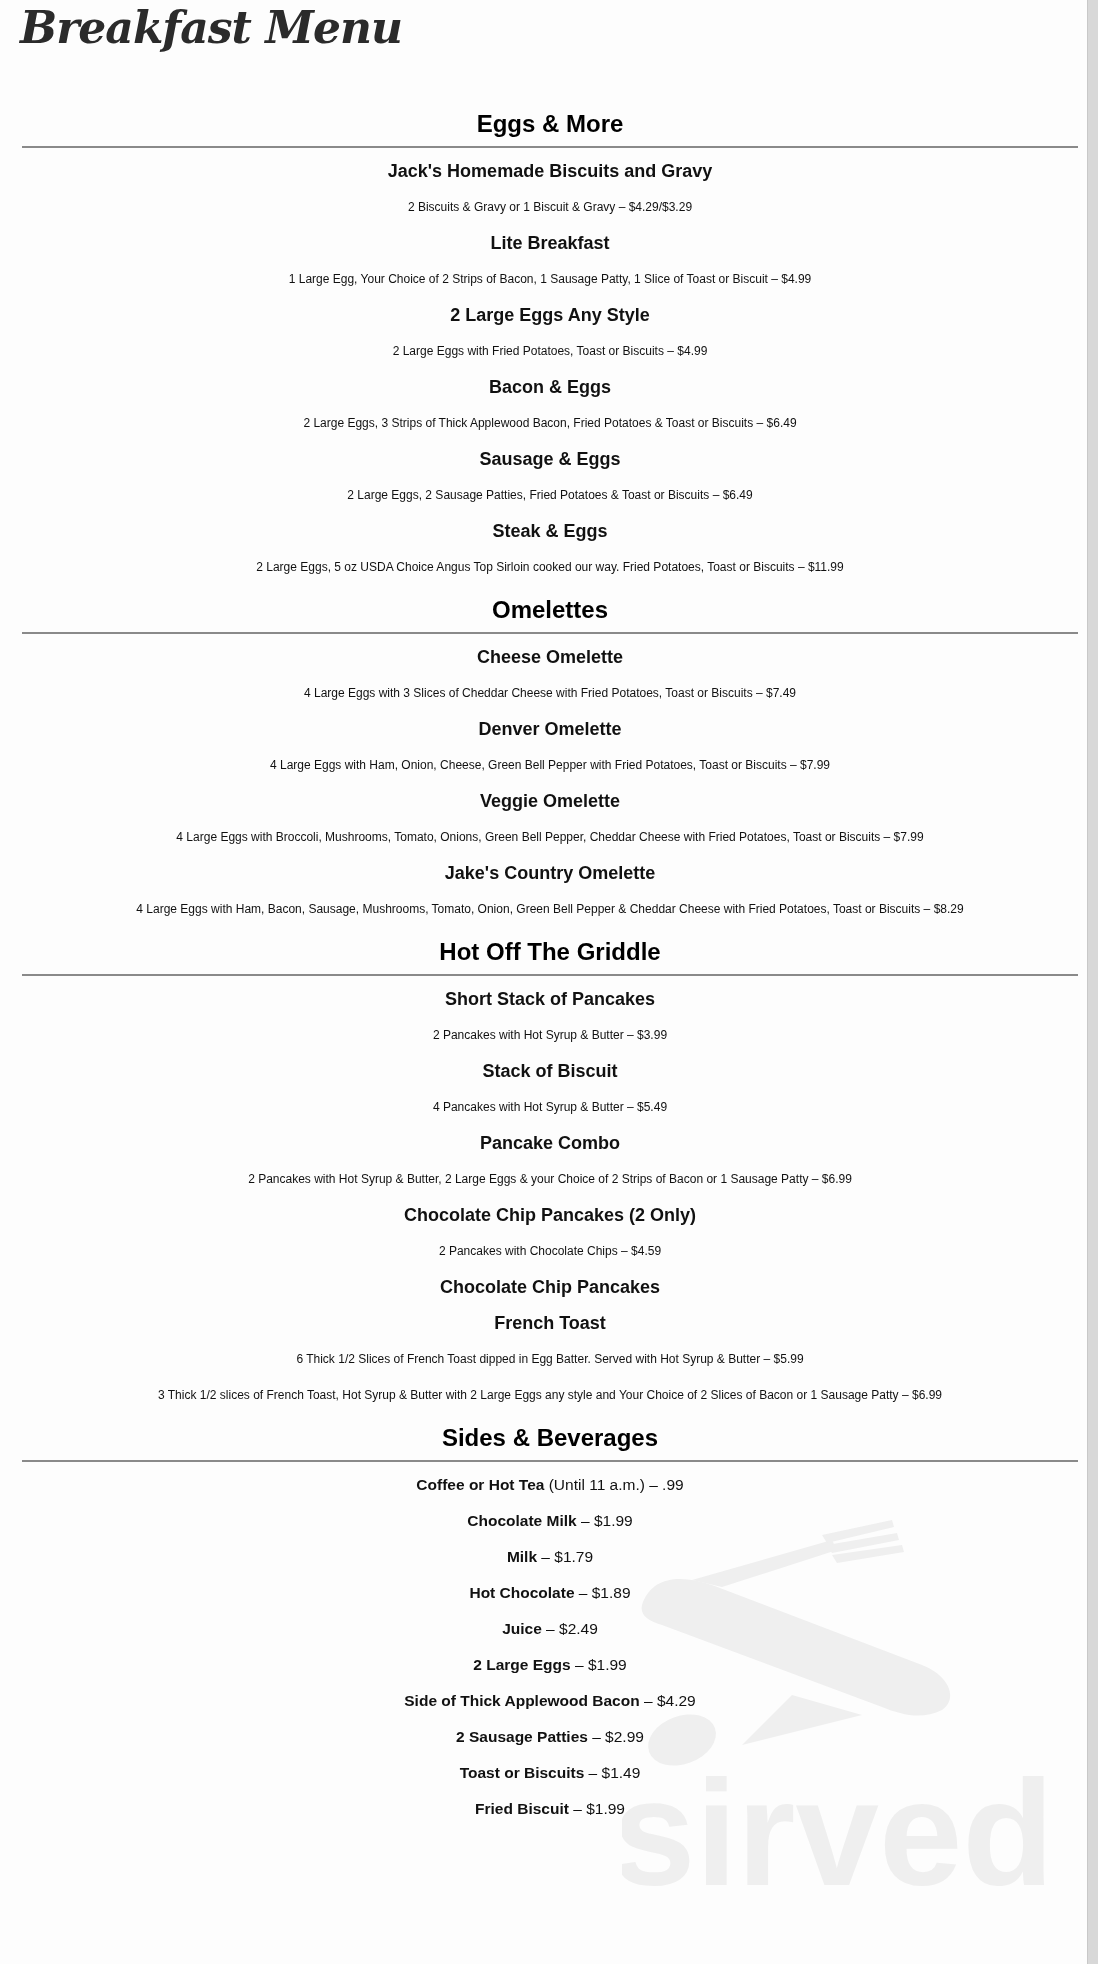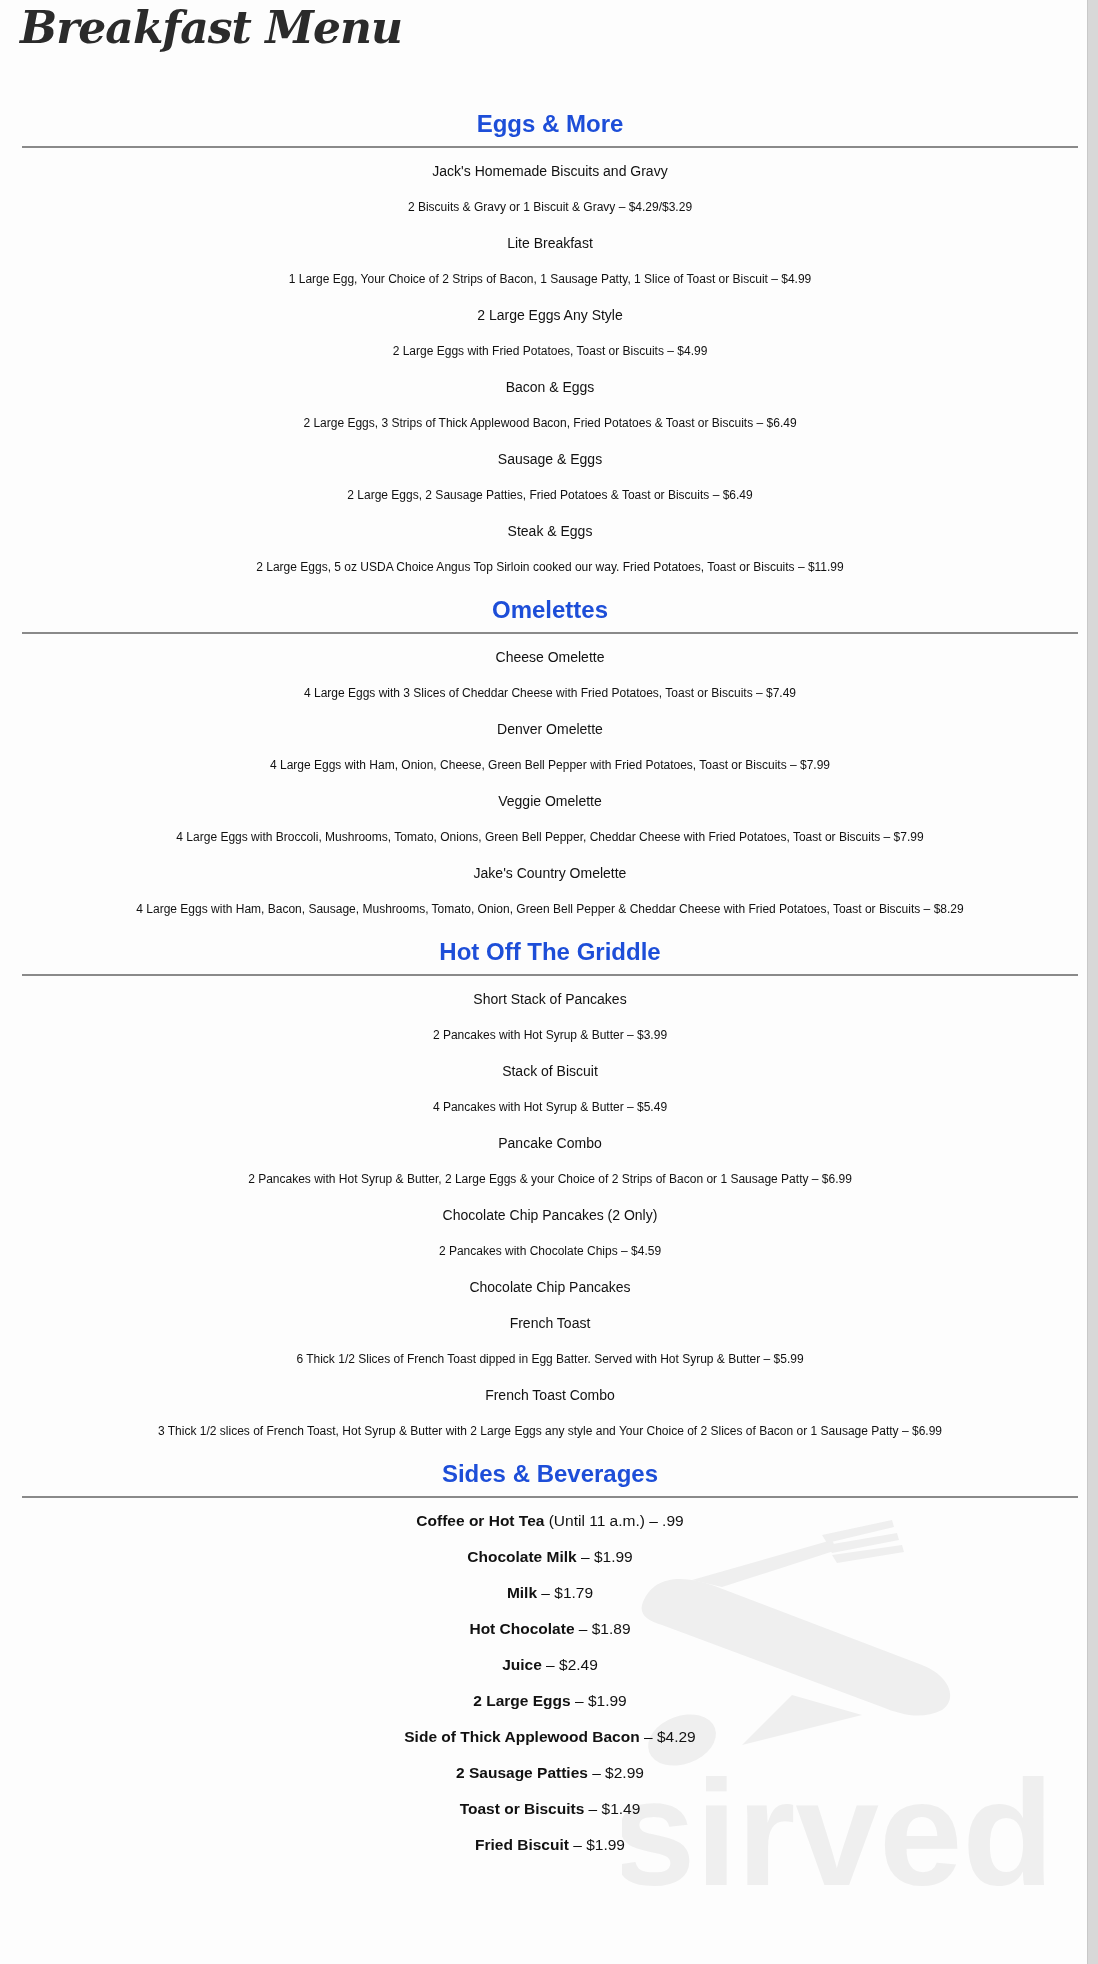--- a/index.html
+++ b/index.html
@@ -14,27 +14,27 @@
     background: #d8d8d8; border-left: 1px solid #c8c8c8;
   }
   .menu-title {
     position: absolute; left: 8px; top: 2px; margin: 0;
     font-family: "DejaVu Serif", serif; font-style: italic; font-weight: bold;
     font-size: 44px; color: #2b2b2b; letter-spacing: -1px;
   }
   .content { position: absolute; left: 10px; top: 100px; width: 1056px; }
   .section { text-align: center; }
   .section h2 {
-    margin: 0; font-size: 24px; font-weight: bold; color: #1d4ed8;
+    margin: 0; font-size: 24px; font-weight: bold; color: #000000;
     line-height: 32px; height: 32px;
   }
   .section hr {
     border: 0; border-top: 2px solid #8a8a8a; margin: 6px 0 14px 0; height: 0;
   }
-  .item-name { font-weight: normal; font-size: 14px; line-height: 18px; margin: 0 0 18px 0; }
+  .item-name { font-weight: bold; font-size: 18px; line-height: 18px; margin: 0 0 18px 0; }
   .item-desc { font-size: 12px; line-height: 18px; margin: 0 0 18px 0; }
   .side-line { font-size: 15.5px; line-height: 18px; margin: 0 0 18px 0; }
   .side-line b { font-weight: bold; }
   #sec-eggs { margin-top: 8px; }
   #sec-omelettes { margin-top: 16px; }
   #sec-griddle { margin-top: 16px; }
   #sec-sides { margin-top: 16px; }
   .watermark { position: absolute; left: 610px; top: 1515px; width: 450px; height: 380px; pointer-events: none; }
 </style>
 </head>
@@ -93,21 +93,20 @@
       <p class="item-desc">2 Pancakes with Hot Syrup &amp; Butter – $3.99</p>
       <p class="item-name">Stack of Biscuit</p>
       <p class="item-desc">4 Pancakes with Hot Syrup &amp; Butter – $5.49</p>
       <p class="item-name">Pancake Combo</p>
       <p class="item-desc">2 Pancakes with Hot Syrup &amp; Butter, 2 Large Eggs &amp; your Choice of 2 Strips of Bacon or 1 Sausage Patty – $6.99</p>
       <p class="item-name">Chocolate Chip Pancakes (2 Only)</p>
       <p class="item-desc">2 Pancakes with Chocolate Chips – $4.59</p>
       <p class="item-name">Chocolate Chip Pancakes</p>
       <p class="item-name">French Toast</p>
       <p class="item-desc">6 Thick 1/2 Slices of French Toast dipped in Egg Batter. Served with Hot Syrup &amp; Butter – $5.99</p>
-      <p class="item-name">French Toast Combo</p>
       <p class="item-desc">3 Thick 1/2 slices of French Toast, Hot Syrup &amp; Butter with 2 Large Eggs any style and Your Choice of 2 Slices of Bacon or 1 Sausage Patty – $6.99</p>
     </div>
 
     <div class="section" id="sec-sides">
       <h2>Sides &amp; Beverages</h2>
       <hr>
       <p class="side-line"><b>Coffee or Hot Tea</b><span> (Until 11 a.m.) – .99</span></p>
       <p class="side-line"><b>Chocolate Milk</b><span> – $1.99</span></p>
       <p class="side-line"><b>Milk</b><span> – $1.79</span></p>
       <p class="side-line"><b>Hot Chocolate</b><span> – $1.89</span></p>

